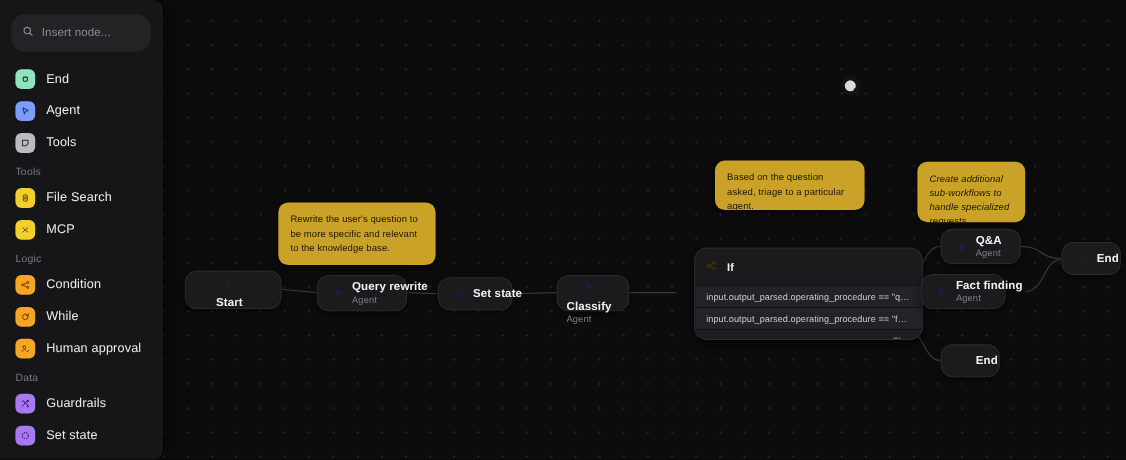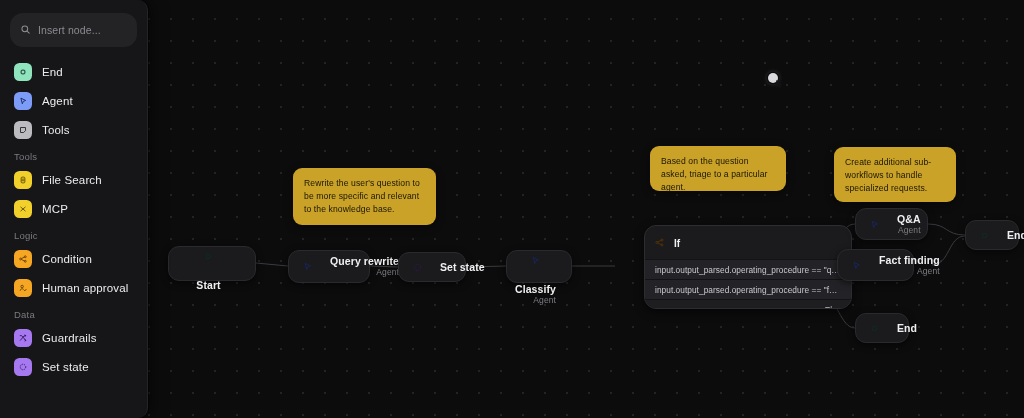--- a/index.html
+++ b/index.html
@@ -107,25 +107,24 @@
 
   
   .node {
     position: absolute;
     background: #1b1b1d;
     border: 1px solid #2a2a2e;
     border-radius: 11px;
     box-sizing: border-box;
     display: flex;
     align-items: center;
-    gap: 13px;
+    gap: 3px;
     padding: 0 16px 0 9px;
     box-shadow: 0 2px 7px rgba(0,0,0,.55);
     cursor: pointer;
-    text-align: right;
   }
   .node .nic {
     width: 19px; height: 19px;
     border-radius: 6px;
     display: flex; align-items: center; justify-content: center;
     flex: 0 0 auto;
   }
   .node .ntext { display: flex; flex-direction: column; justify-content: center; line-height: 1.15; }
   .node .ntitle { font-size: 10.5px; color: #f0f0f2; font-weight: bold; letter-spacing: .1px; white-space: nowrap; }
   .node .nsub { font-size: 8.5px; color: #7e7e84; letter-spacing: .1px; margin-top: 1px; }
@@ -215,27 +214,27 @@
         <path d="M823,277 C838,277 840,265 855,265"></path>
 
         <path d="M823,297 C838,297 840,328 855,328"></path>
 
         <path d="M928,224 C948,224 945,235 965,235"></path>
 
         <path d="M932,265 C950,265 948,236 965,236"></path>
       </g>
     </svg>
 
-    <div class="sticky" style="left:253px; top:168px; width:143px; height:57px;margin-left:40px;">
+    <div class="sticky" style="left:253px; top:184px; width:143px; height:57px;">
       <span>Rewrite the user's question to be more specific and relevant to the knowledge base.</span>
     </div>
     <div class="sticky" style="left:650px; top:146px; width:136px; height:45px;">
       <span>Based on the question asked, triage to a particular agent.</span>
     </div>
-    <div class="sticky" style="left:834px; top:147px; width:122px; height:55px;">
+    <div class="sticky" style="left:834px; top:147px; width:98px; height:55px;font-style:italic;">
       <span>Create additional sub-workflows to handle specialized requests.</span>
     </div>
 
     <div class="node" style="left:168px; top:246px; width:88px; height:35px;flex-direction:column;">
       <span class="nic green">
         <svg width="11" height="11" viewBox="0 0 16 16">
             <path d="M5.5 3.6 12 8l-6.5 4.4z" fill="none" stroke="#0f2c20" stroke-width="1.4" stroke-linejoin="round"></path>
           </svg>
       </span>
       <span class="ntext">
@@ -271,21 +270,21 @@
         <svg width="11" height="11" viewBox="0 0 16 16">
             <path d="M4.6 3.4 12.2 7.1 8.4 8.6 6.9 12.4z" fill="none" stroke="#16255e" stroke-width="1.3" stroke-linejoin="round"></path>
           </svg>
       </span>
       <span class="ntext">
         <span class="ntitle">Classify</span>
         <span class="nsub">Agent</span>
       </span>
     </div>
 
-    <div class="ifnode" style="left:644px; top:225px; width:208px; height:84px;">
+    <div class="ifnode" style="left:631px; top:225px; width:208px; height:84px;">
       <div class="ifhead">
         <span class="nic orange">
           <svg width="11" height="11" viewBox="0 0 16 16">
             <g fill="none" stroke="#5a3405" stroke-width="1.3">
               <circle cx="4.2" cy="8" r="1.5"></circle>
                 <circle cx="11.6" cy="4.4" r="1.5"></circle>
                 <circle cx="11.6" cy="11.6" r="1.5"></circle>
               <path d="M5.6 7.2 10.2 5M5.6 8.8 10.2 11"></path>
             </g>
           </svg>
@@ -431,20 +430,31 @@
           <circle cx="4.2" cy="8" r="1.5"></circle>
               <circle cx="11.6" cy="4.4" r="1.5"></circle>
               <circle cx="11.6" cy="11.6" r="1.5"></circle>
           <path d="M5.6 7.2 10.2 5M5.6 8.8 10.2 11"></path>
             </g>
           </svg>
       </span>
       <span class="sb-label">Condition</span>
     </div>
 
+    <div class="sb-item">
+      <span class="ic orange">
+        <svg width="10" height="10" viewBox="0 0 16 16">
+            <g fill="none" stroke="#5a3405" stroke-width="1.4" stroke-linecap="round">
+          <path d="M11.6 6.4A4 4 0 1 0 12 8"></path>
+              <path d="M12.4 3.6v2.8h-2.8"></path>
+            </g>
+          </svg>
+      </span>
+      <span class="sb-label">While</span>
+    </div>
 
     <div class="sb-item">
       <span class="ic orange">
         <svg width="10" height="10" viewBox="0 0 16 16">
             <g fill="none" stroke="#5a3405" stroke-width="1.3" stroke-linejoin="round">
           <circle cx="6.6" cy="5.6" r="2"></circle>
               <path d="M3.6 12.4c0-2 1.4-3.2 3-3.2 1 0 1.9.4 2.5 1.2"></path>
               <path d="M9.6 11.2 11 12.6l2.4-3"></path>
             </g>
           </svg>

